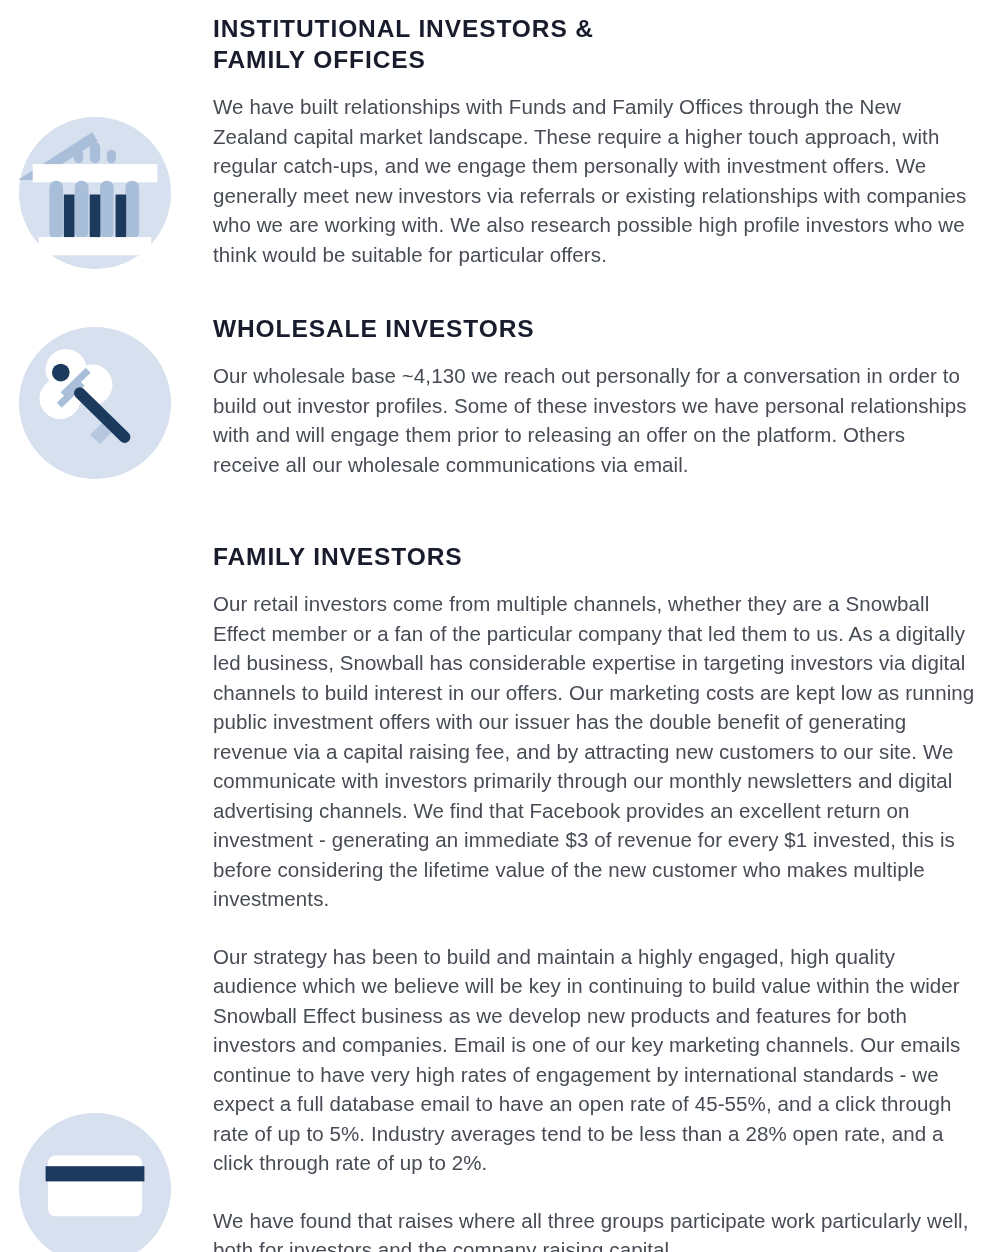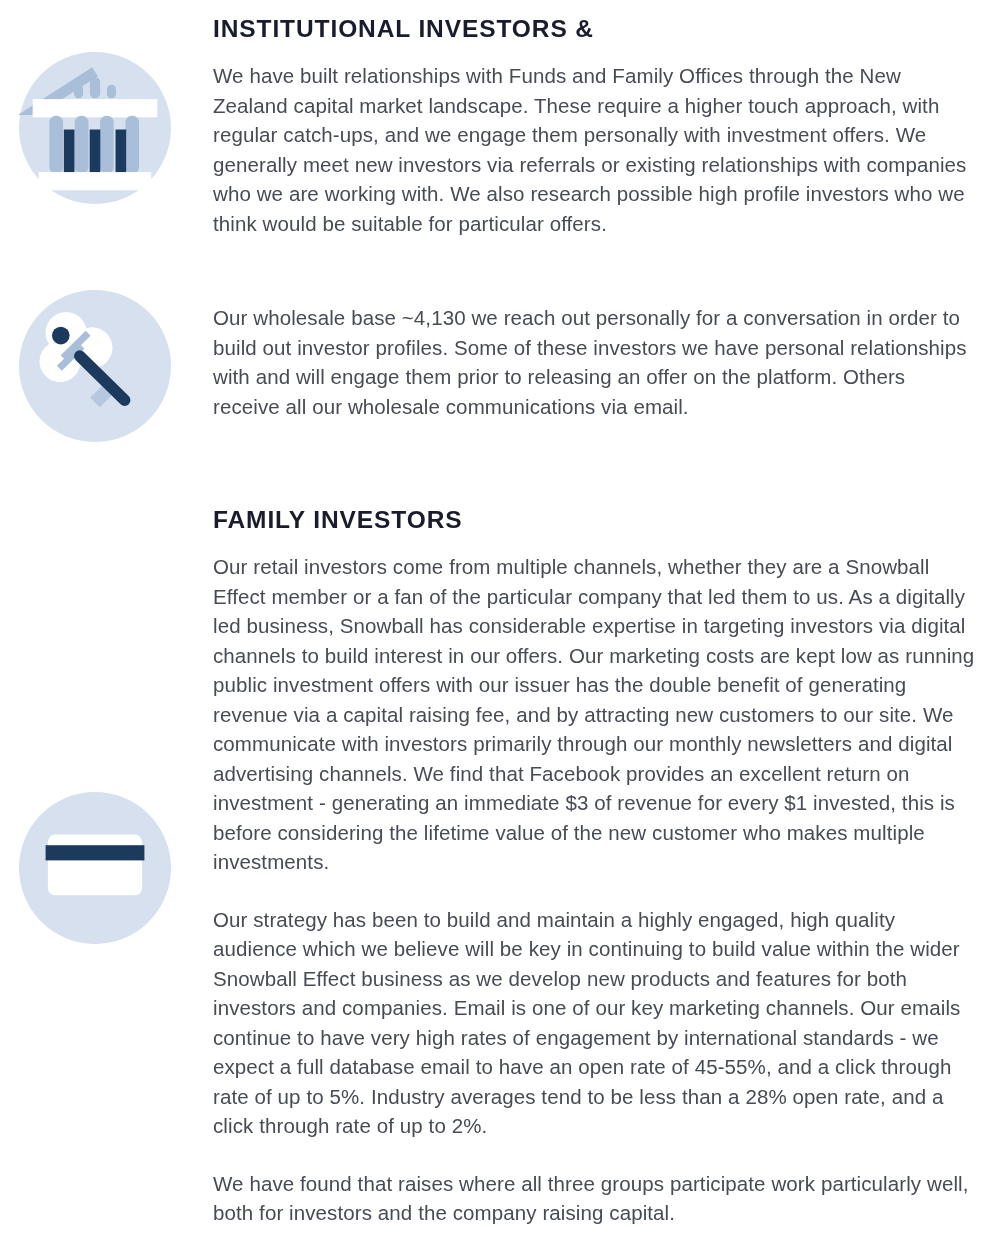--- a/index.html
+++ b/index.html
@@ -21,21 +21,21 @@
     -webkit-font-smoothing:antialiased;
   }
   .page{
     width:992px;
     min-height:1252px;
     padding-top:13px;
     background:var(--page-bg);
   }
   .section{
     display:flex;
-    align-items:center;
+    align-items:flex-end;
   }
   .section.s1{margin-bottom:44px;}
   .section.s2{margin-bottom:62px;}
   .icon-col{
     flex:0 0 213px;
     width:213px;
   }
   .icon-circle{
     width:152px;
     height:152px;
@@ -108,20 +108,21 @@
           <rect class="f-navy" x="46.5" y="51" width="7" height="29"></rect>
           <rect class="f-navy" x="63.5" y="51" width="7" height="29"></rect>
 
           <rect class="f-white" x="13" y="79" width="74" height="12"></rect>
         </svg>
       </div>
     </div>
     <div class="text-col">
       <h2>
         <span>INSTITUTIONAL INVESTORS &amp;</span>
+        <span>FAMILY OFFICES</span>
       </h2>
       <p>We have built relationships with Funds and Family Offices through the New Zealand capital market landscape. These require a higher touch approach, with regular catch-ups, and we engage them personally with investment offers. We generally meet new investors via referrals or existing relationships with companies who we are working with. We also research possible high profile investors who we think would be suitable for particular offers.</p>
     </div>
   </section>
 
   <section class="section s2">
     <div class="icon-col">
       <div class="icon-circle">
         <svg viewBox="0 0 100 100" aria-hidden="true">
 
@@ -135,20 +136,23 @@
           <circle class="f-navy" cx="27.5" cy="30" r="5.8"></circle>
 
           <line class="s-mid" x1="29" y1="44.5" x2="45.5" y2="28.5" stroke-width="4.6"></line>
           <line class="s-mid" x1="26.5" y1="51.5" x2="41.5" y2="37" stroke-width="4.6"></line>
 
           <line class="s-navy" x1="40" y1="43.5" x2="69.5" y2="72.5" stroke-width="7.6" stroke-linecap="round"></line>
         </svg>
       </div>
     </div>
     <div class="text-col">
+      <h2>
+        <span>WHOLESALE INVESTORS</span>
+      </h2>
       <p>Our wholesale base ~4,130 we reach out personally for a conversation in order to build out investor profiles. Some of these investors we have personal relationships with and will engage them prior to releasing an offer on the platform. Others receive all our wholesale communications via email.</p>
     </div>
   </section>
 
   <section class="section s3">
     <div class="icon-col">
       <div class="icon-circle">
         <svg viewBox="0 0 100 100" aria-hidden="true">
 
           <rect class="f-white" x="19" y="28" width="62" height="40" rx="5"></rect>

